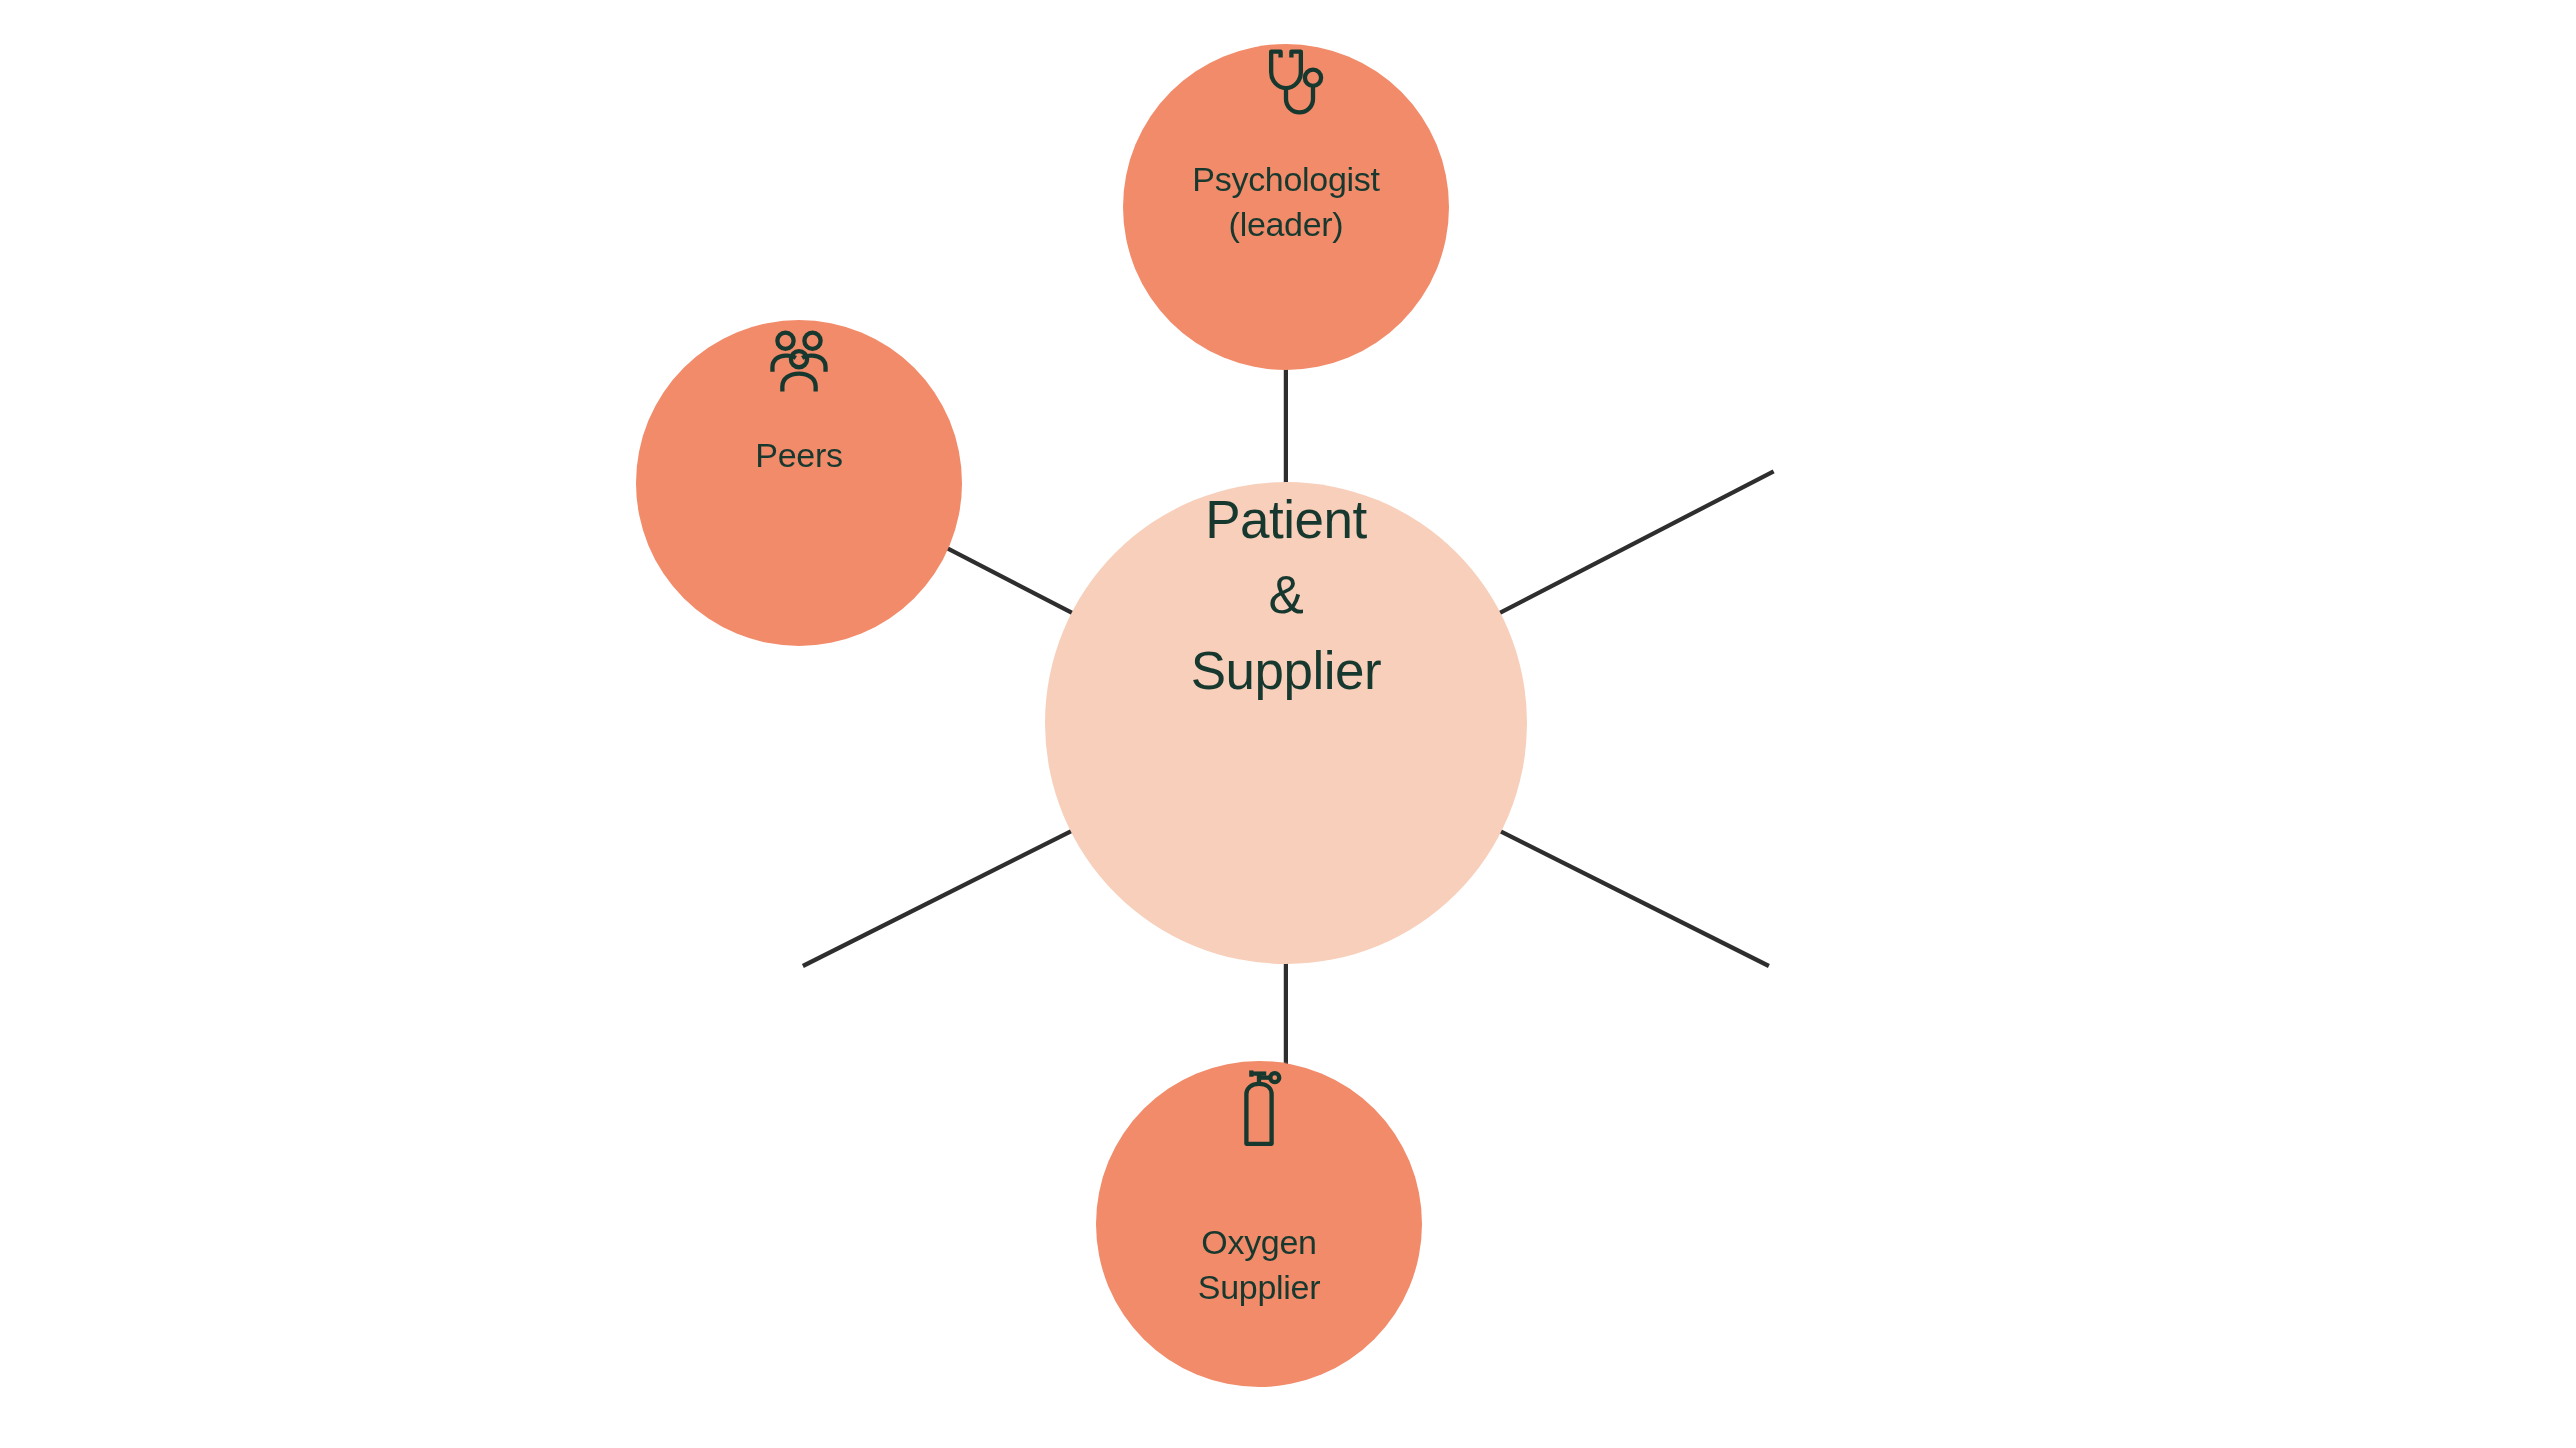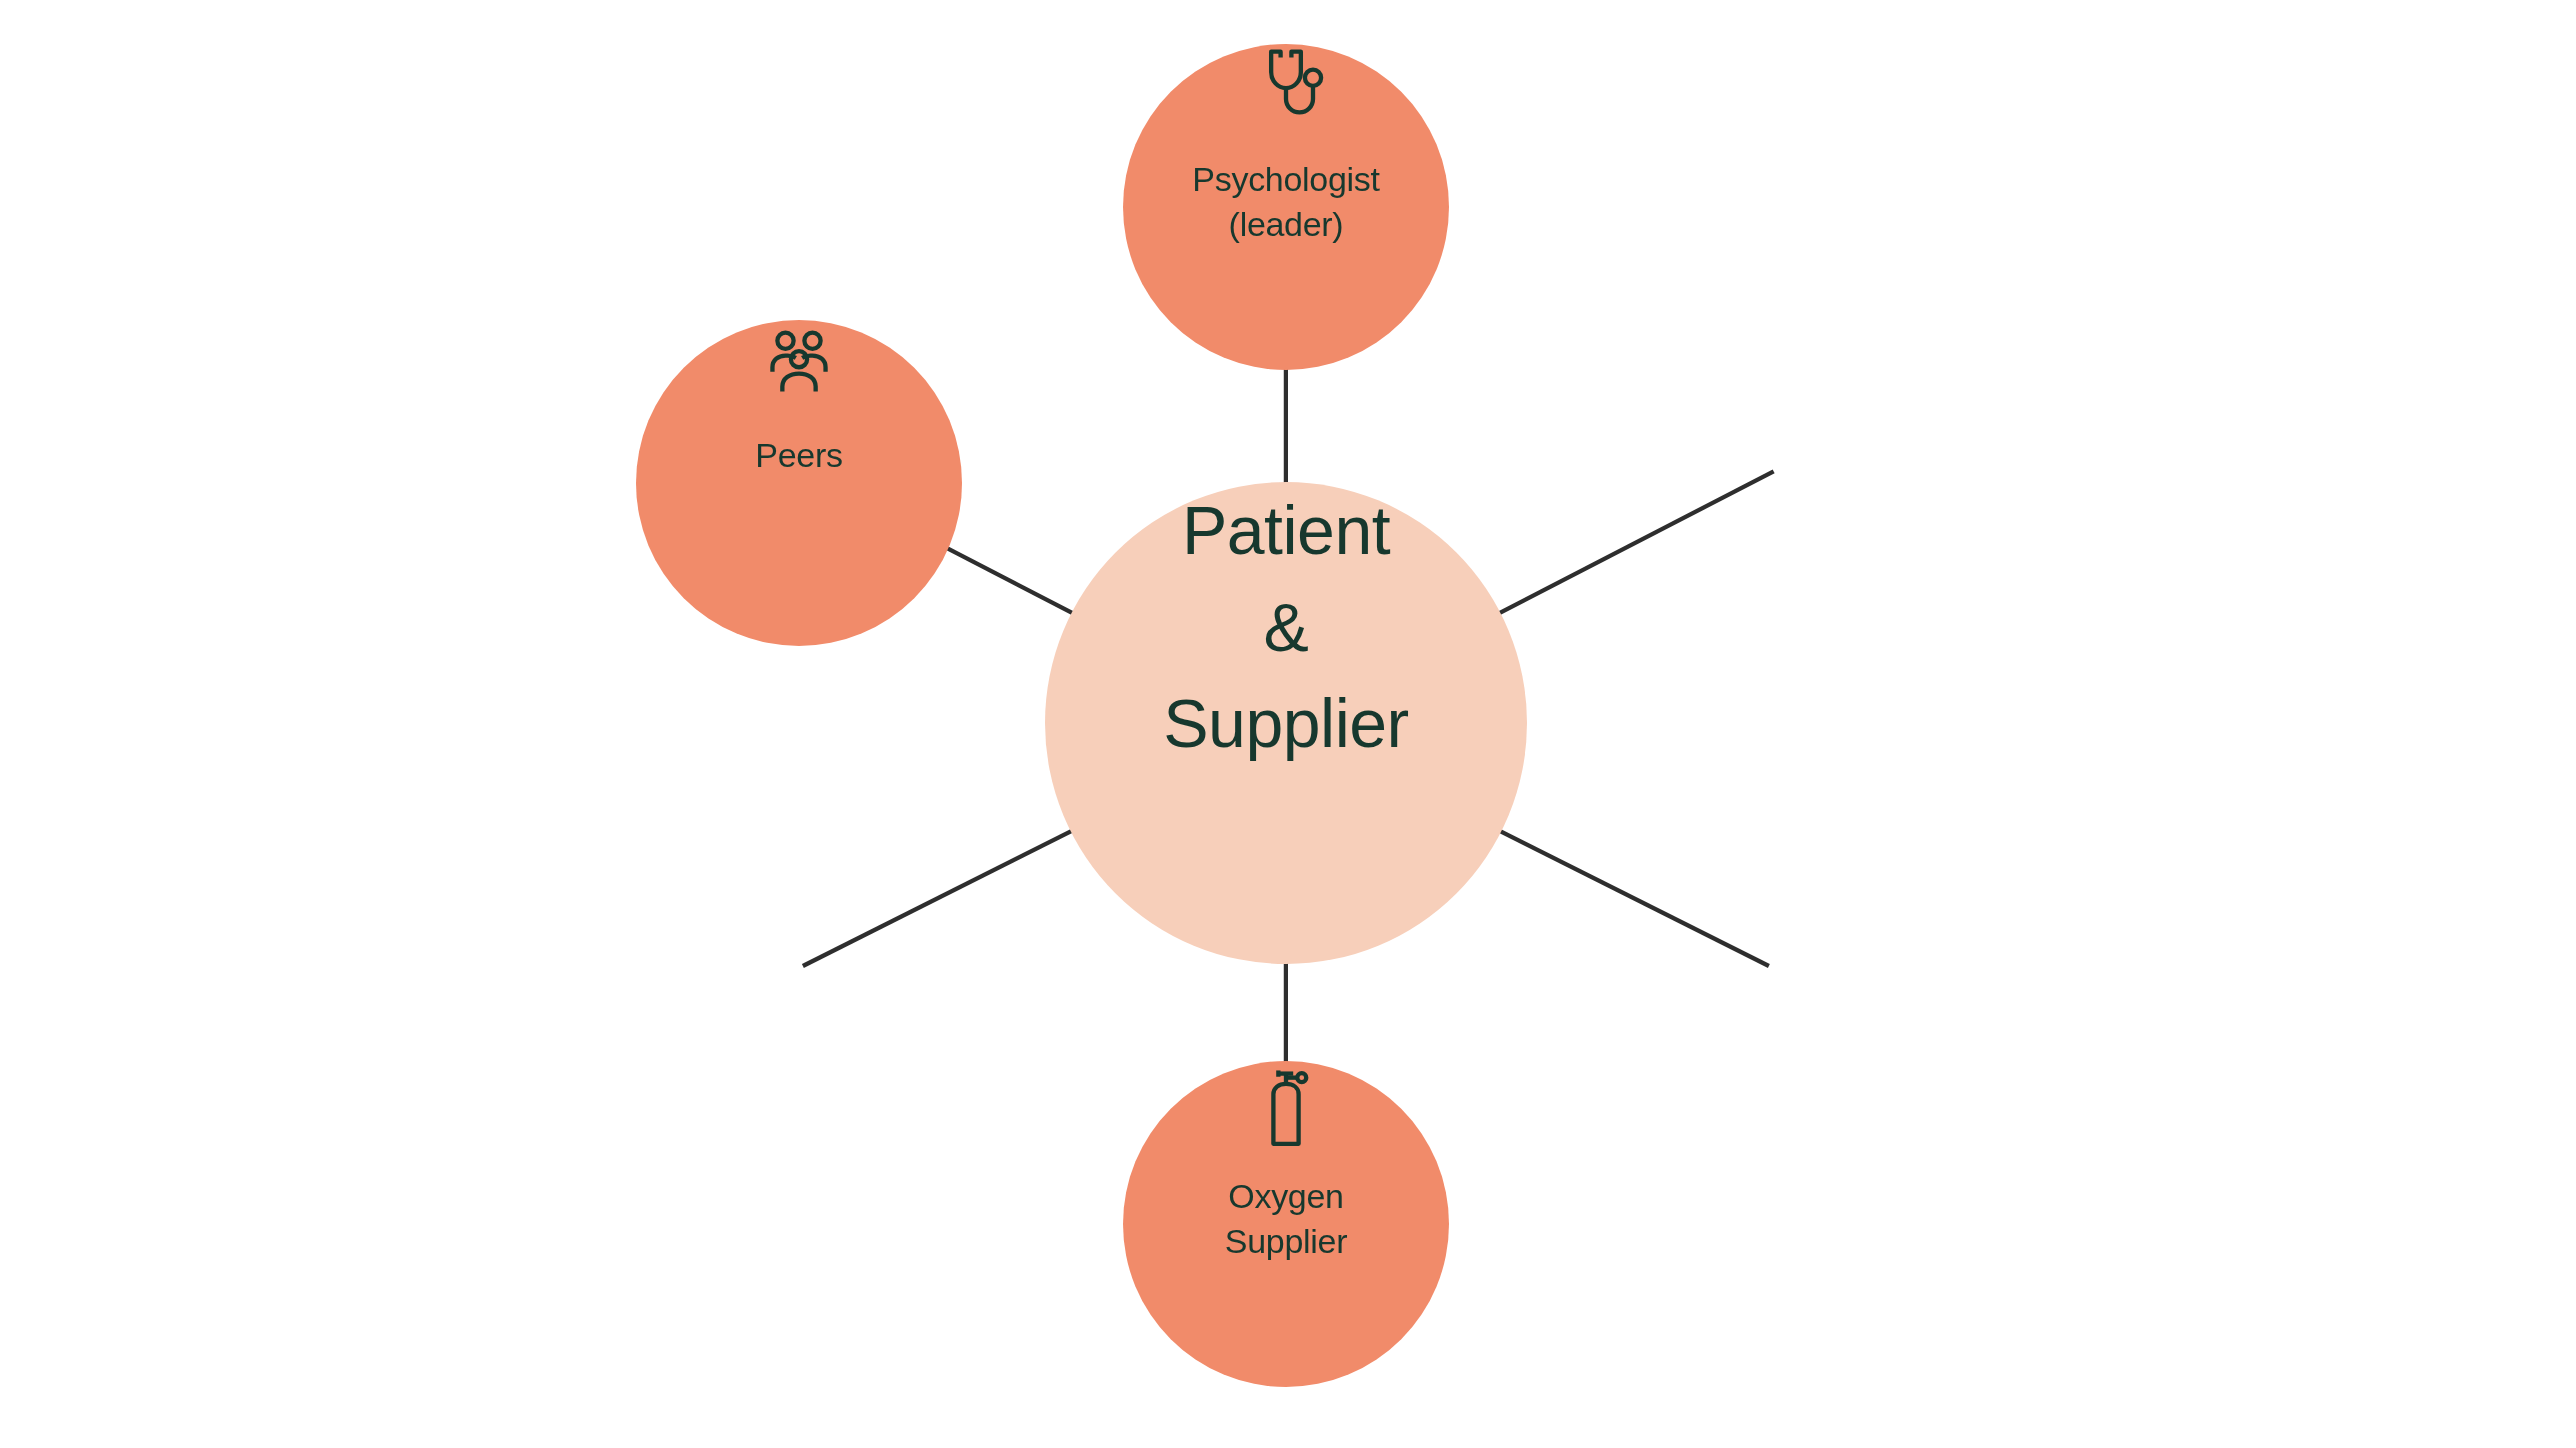--- a/index.html
+++ b/index.html
@@ -23,27 +23,27 @@
     display:flex;flex-direction:column;align-items:center;justify-content:flex-start;
     text-align:center;
   }
   .sat{width:326px;height:326px;background:var(--salmon);}
   .hub{width:482px;height:482px;background:var(--peach);left:1045px;top:482px;}
   .icon{width:90px;height:90px;flex:none;margin-bottom:23px;}
   .icon path,.icon circle{fill:none;stroke:var(--ink);stroke-width:4.8;stroke-linecap:butt;stroke-linejoin:round;}
   .icon .thick{stroke-width:5.6;}
   .label{color:var(--ink);font-weight:500;}
   .sat .label{font-size:34px;line-height:1.32;letter-spacing:-0.3px;}
-  .hub .label{font-size:68px;line-height:1.42;letter-spacing:-0.5px;}
+  .hub .label{font-size:53px;line-height:1.42;letter-spacing:-0.5px;}
   .label span{display:block;}
   
   .pos-psychologist{left:1123px;top:44px;}
   .pos-ipf-nurse{left:1611px;top:308px;}
   .pos-pulmonologist{left:1606px;top:803px;}
-  .pos-oxygen-supplier{left:1123px;top:1061px;}
+  .pos-oxygen-supplier{left:1096px;top:1061px;gap:46px;}
   .pos-physiotherapist{left:640px;top:803px;}
   .pos-peers{left:636px;top:320px;}
 </style>
 </head>
 <body>
 
 <div class="canvas">
 
   <svg class="connectors" viewBox="0 0 4864 2736" aria-hidden="true">
     <line x1="2428" y1="1366" x2="2428" y2="392"></line>

